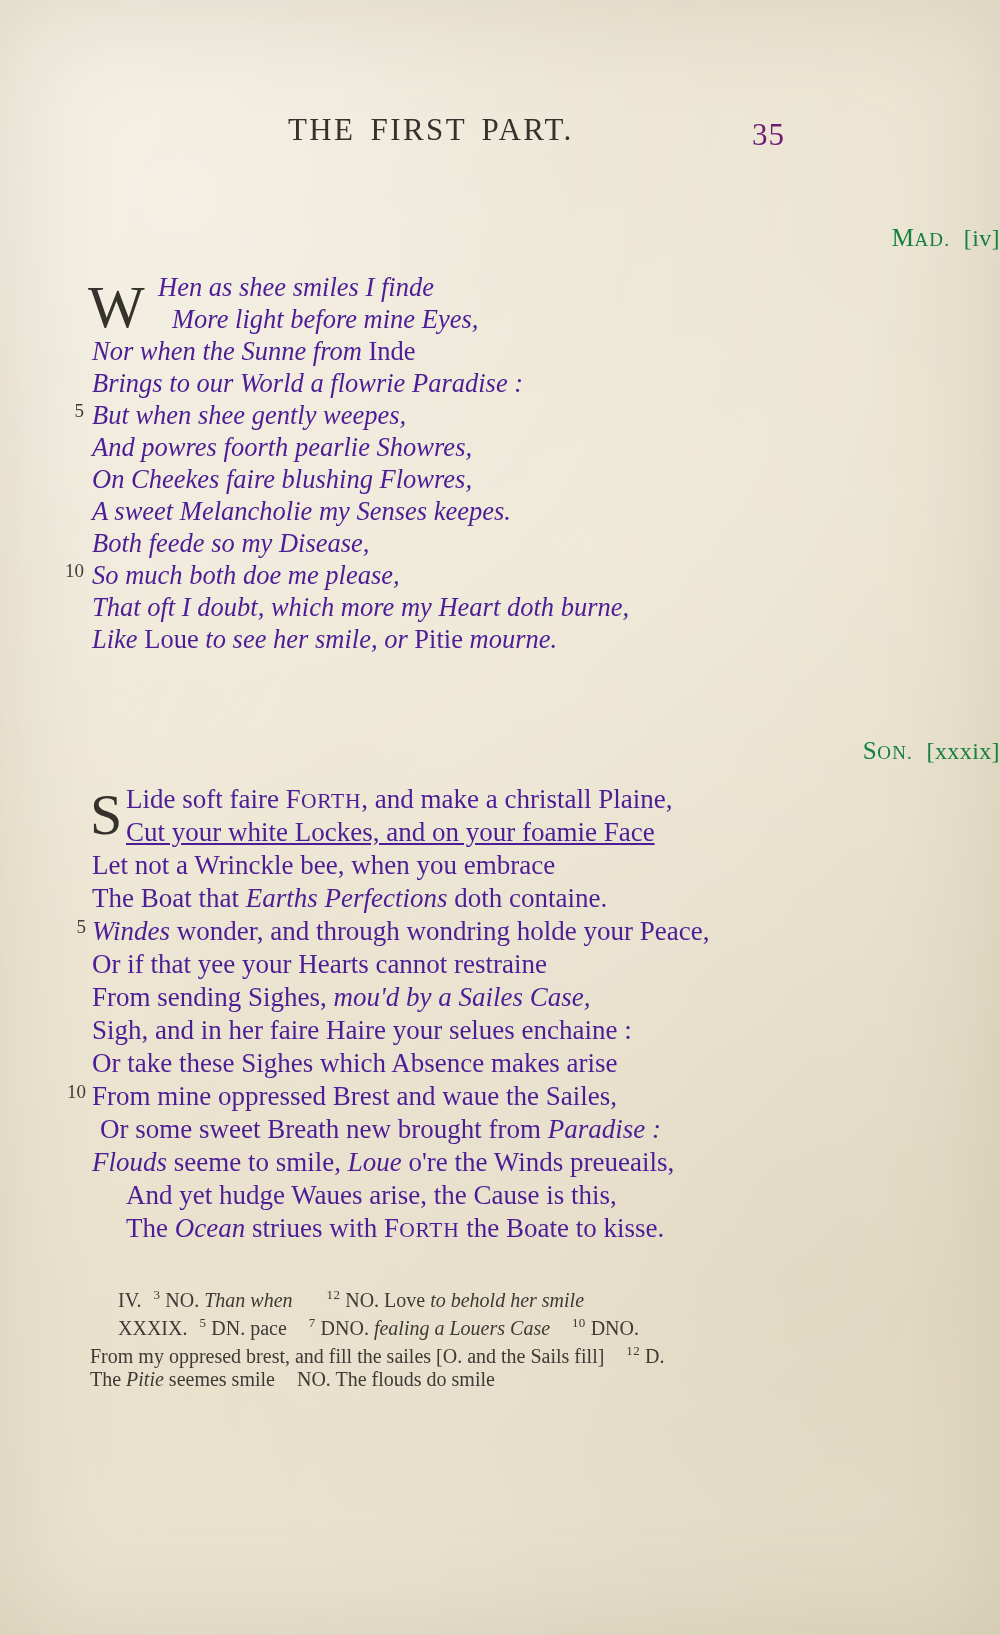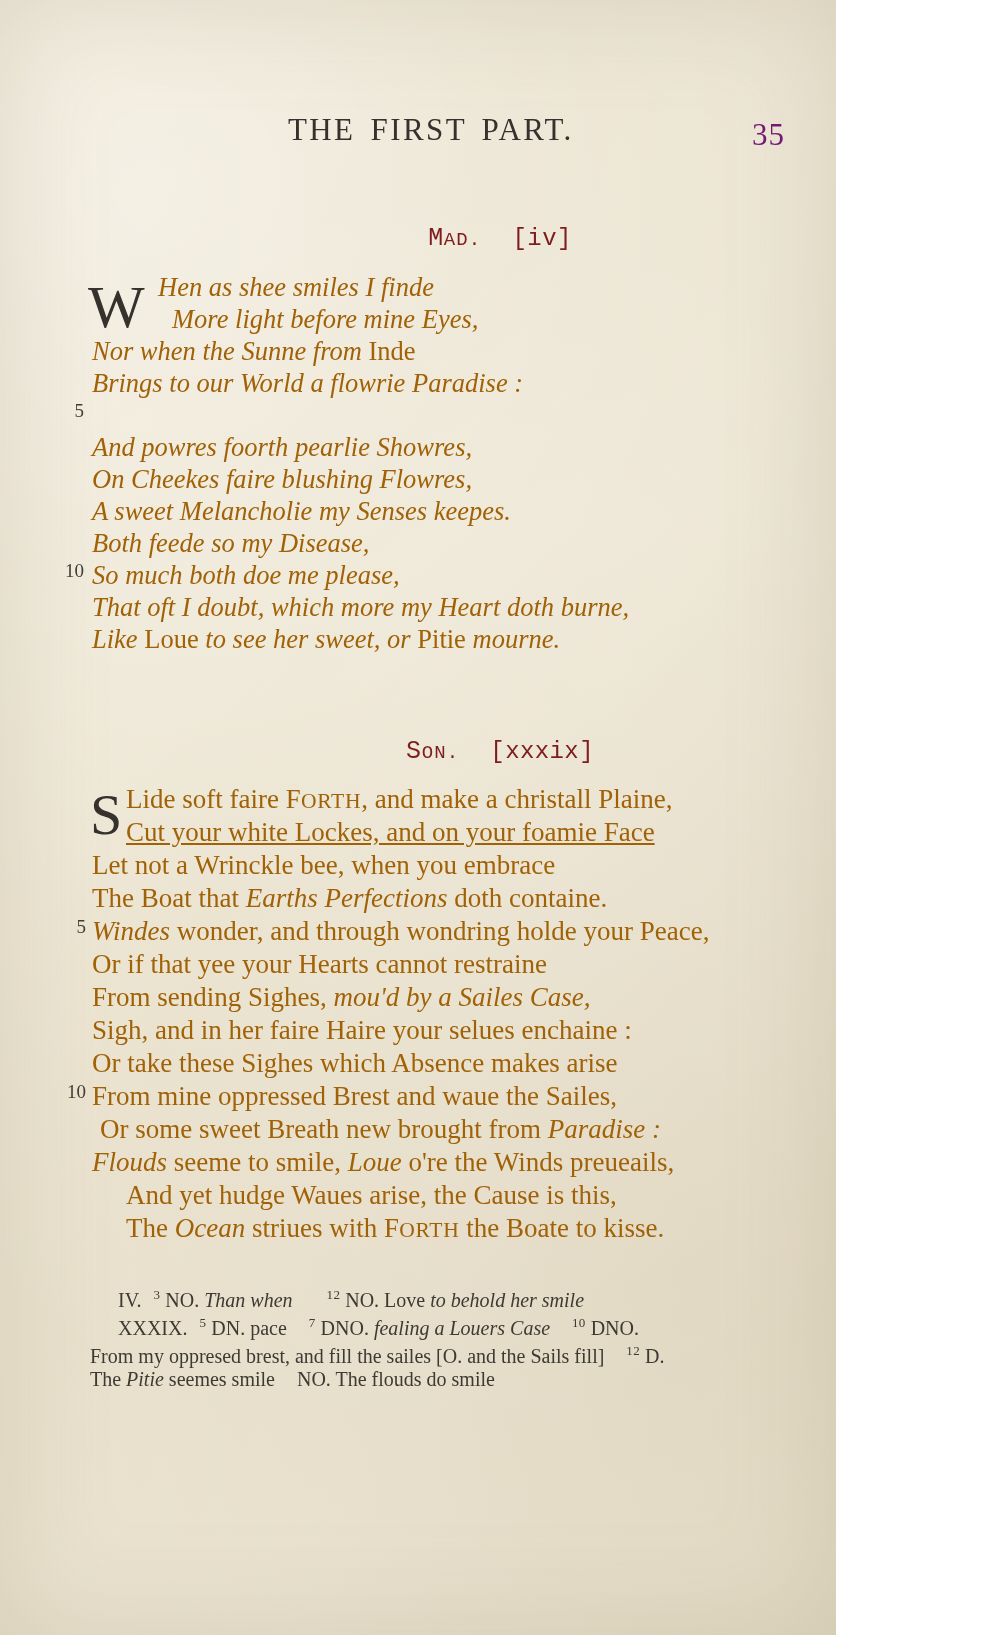--- a/index.html
+++ b/index.html
@@ -5,21 +5,21 @@
   html, body {
     margin: 0;
     padding: 0;
     background: #ffffff;
   }
   body {
     font-family: "Liberation Serif", "DejaVu Serif", serif;
   }
   .page {
     position: relative;
-    width: 836px;
+    width: 1000px;
     height: 1635px;
     background: #ece5d2;
     overflow: hidden;
     color: #3a3733;
   }
   
   .page::before {
     content: "";
     position: absolute;
     inset: 0;
@@ -67,25 +67,24 @@
     letter-spacing: 1px;
     color: #701a75;
     font-family: "Liberation Serif", "DejaVu Serif", serif;
   }
   .oldstyle-3 { position: relative; top: 1px; }
 
   
   .poem-heading {
     position: absolute;
     width: 1000px;
-    text-align: center;
+    text-align: right;
     font-size: 25px;
-    color: #7f1d1d;
+    color: #15803d;
     letter-spacing: 0.6px;
-    font-family: Liberation Mono, monospace;
   }
   .poem-heading .sc-first { font-size: 25px; }
   .poem-heading .sc-rest {
     font-size: 19px;
     letter-spacing: 1.1px;
   }
   .poem-heading .numeral {
     font-size: 24px;
     letter-spacing: 0.4px;
   }
@@ -115,21 +114,21 @@
     width: 30px;
     text-align: right;
     font-size: 19px;
     color: #403c36;
   }
   .poem-son .lineno { left: 56px; }
 
   .ltext {
     position: absolute;
     left: 92px;
-    color: #a16207;
+    color: #4c1d95;
   }
   .poem-son .ltext { left: 92px; }
 
   .ital { font-style: italic; }
   .rom  { font-style: normal; }
   .poem-mad .ltext { font-style: italic; }
   .poem-son .ltext { font-style: normal; }
 
   
   .smallcaps {
@@ -203,20 +202,21 @@
       <span class="ltext" style="left:172px;">More light before mine Eyes,</span>
     </div>
     <div class="line">
       <span class="ltext" style="left:92px;"><span class="ital">Nor when the Sunne from </span><span class="rom">Inde</span></span>
     </div>
     <div class="line">
       <span class="ltext" style="left:92px;">Brings to our World a flowrie Paradise :</span>
     </div>
     <div class="line">
       <span class="lineno">5</span>
+      <span class="ltext" style="left:92px;">But when shee gently weepes,</span>
     </div>
     <div class="line">
       <span class="ltext" style="left:92px;">And powres foorth pearlie Showres,</span>
     </div>
     <div class="line">
       <span class="ltext" style="left:92px;font-style:italic;">On Cheekes faire blushing Flowres,</span>
     </div>
     <div class="line">
       <span class="ltext" style="left:92px;">A sweet Melancholie my Senses keepes.</span>
     </div>
@@ -225,21 +225,21 @@
     </div>
     <div class="line">
       <span class="lineno">10</span>
       <span class="ltext" style="left:92px;">So much both doe me please,</span>
     </div>
     <div class="line">
       <span class="ltext" style="left:92px;">That oft I doubt, which more my Heart doth burne,</span>
     </div>
     <div class="line">
       <span class="ltext" style="left:92px;">
-        <span class="ital">Like </span><span class="rom">Loue </span><span class="ital">to see her sweet, or </span><span class="rom">Pitie </span><span class="ital">mourne.</span>
+        <span class="ital">Like </span><span class="rom">Loue </span><span class="ital">to see her smile, or </span><span class="rom">Pitie </span><span class="ital">mourne.</span>
       </span>
     </div>
   </div>
 
   <div class="poem-heading heading-son">
     <span class="sc-first">S</span><span class="sc-rest">ON.</span>&nbsp;&nbsp;<span class="numeral">[xxxix]</span>
   </div>
 
   <div class="poem poem-son">
     <span class="dropcap dropcap-s">S</span>

